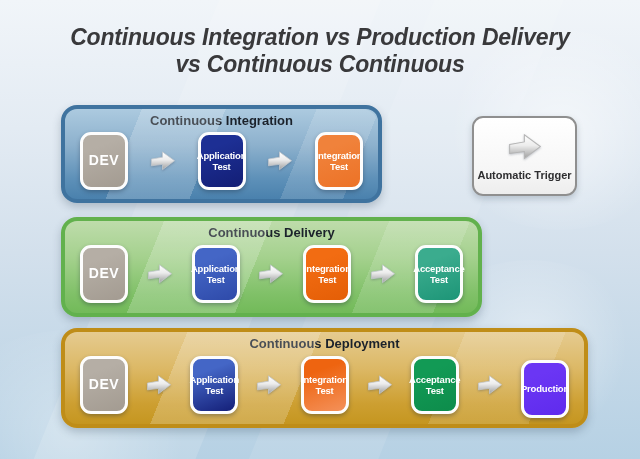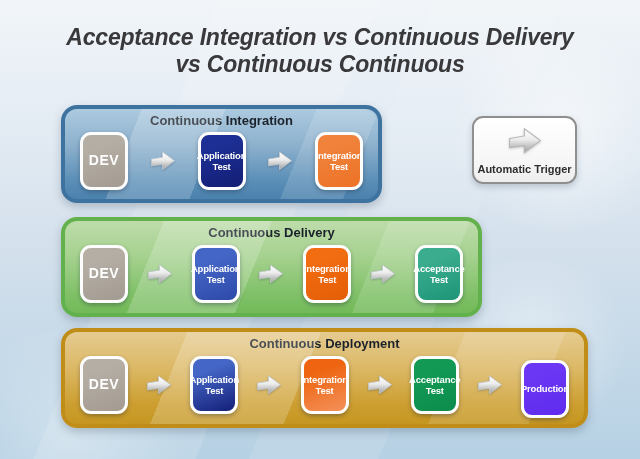--- a/index.html
+++ b/index.html
@@ -83,21 +83,21 @@
     box-shadow: 0 2px 4px rgba(30,40,60,.35);
   }
   .step-dev { font-size: 14px; letter-spacing: 0.5px; }
 
   
   .arrow { width: 28px; height: 24px; flex: 0 0 auto; filter: drop-shadow(0 1px 1px rgba(60,70,90,.35)); }
 
   
   .legend {
     position: absolute; z-index: 1;
-    left: 472px; top: 116px; width: 105px; height: 68px;
+    left: 472px; top: 116px; width: 105px; height: 80px;
     background: linear-gradient(180deg, #ffffff 0%, #f6f6f6 70%, #ededed 100%);
     border: 2px solid #8f8f8f; border-radius: 11px;
     display: flex; flex-direction: column; align-items: center; justify-content: center;
     box-shadow: 0 3px 6px rgba(60,80,100,.25);
   }
   .legend .arrow-big { width: 40px; height: 32px; margin-bottom: 6px;
                        filter: drop-shadow(0 1px 1px rgba(60,70,90,.3)); }
   .legend-label { font-size: 11px; font-weight: bold; color: #2e2e30; white-space: nowrap; }
 </style>
 </head>
@@ -114,21 +114,21 @@
   </defs>
 </svg>
 
 <div class="decor swoosh1"></div>
 <div class="decor swoosh2"></div>
 <div class="decor blob1"></div>
 <div class="decor blob2"></div>
 <div class="decor blob3"></div>
 
 <div class="page-title">
-  <div>Acceptance Integration vs Continuous Delivery</div>
+  <div>Continuous Integration vs Production Delivery</div>
   <div>vs Continuous Continuous</div>
 </div>
 
 <div class="legend">
   <svg class="arrow-big" viewBox="0 0 28 25">
     <use href="#blockArrow" fill="url(#arrowGrad)" stroke="#b5b5b5" stroke-width="0.8"></use>
   </svg>
   <div class="legend-label">Automatic Trigger</div>
 </div>
 

